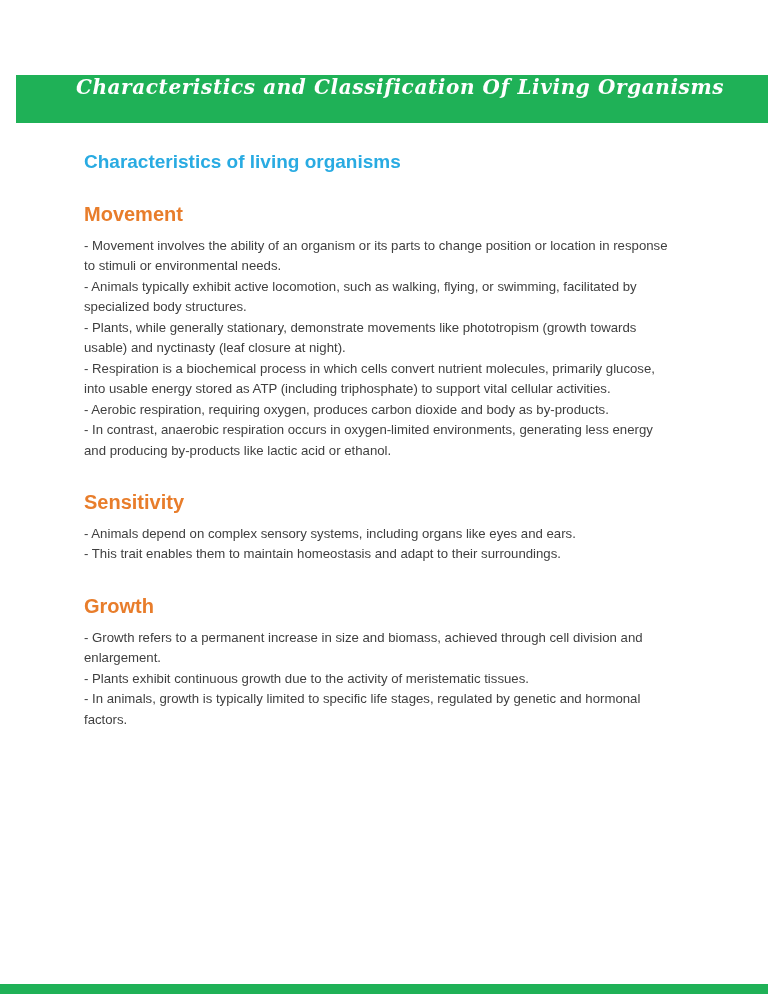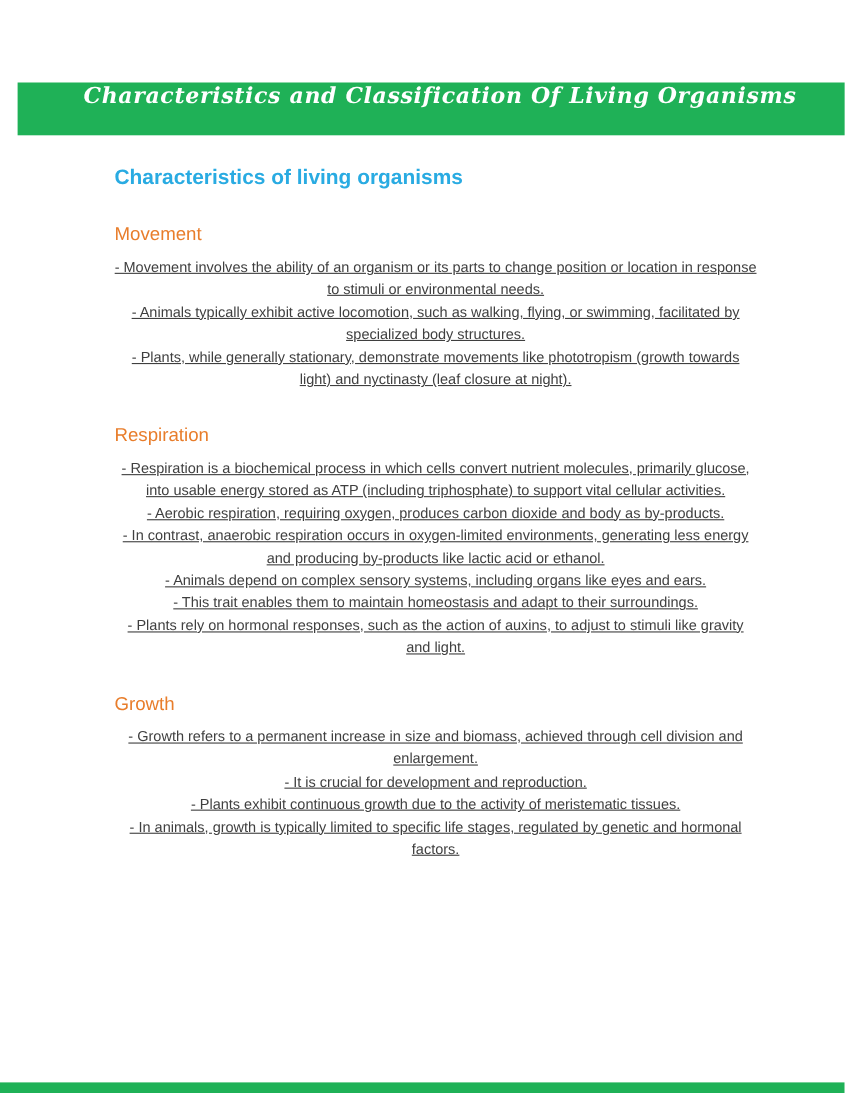--- a/index.html
+++ b/index.html
@@ -33,42 +33,41 @@
     font-family: "DejaVu Serif", serif;
     font-style: italic;
     font-weight: bold;
     font-size: 20px;
     letter-spacing: 0.6px;
     white-space: nowrap;
   }
   .content {
     position: absolute;
     top: 123px;
-    left: 104px;
+    left: 84px;
     width: 584px;
   }
   .page-title {
     color: var(--blue, #29abe2);
     font-size: 19px;
     font-weight: bold;
     margin: 28px 0 0 0;
   }
   .section-title {
     color: var(--orange, #e87d2b);
-    font-size: 17px;
-    font-weight: 400;
+    font-size: 20px;
+    font-weight: 700;
     margin: 30px 0 10px 0;
   }
   .section-body p {
     margin: 0;
     color: #3f3f3f;
     font-size: 13.2px;
     line-height: 1.55;
-    text-align: center;
-    text-decoration: underline;
+    text-align: left;
   }
   .footer-bar {
     position: absolute;
     left: 0;
     bottom: 0;
     width: 768px;
     height: 10px;
     background: var(--green, #1fb157);
   }
 </style>
@@ -83,46 +82,44 @@
 
   <div class="content">
 
     <h1 class="page-title">Characteristics of living organisms</h1>
 
     <section>
       <h2 class="section-title">Movement</h2>
       <div class="section-body">
         <p>- Movement involves the ability of an organism or its parts to change position or location in response to stimuli or environmental needs.</p>
         <p>- Animals typically exhibit active locomotion, such as walking, flying, or swimming, facilitated by specialized body structures.</p>
-        <p>- Plants, while generally stationary, demonstrate movements like phototropism (growth towards light) and nyctinasty (leaf closure at night).</p>
+        <p>- Plants, while generally stationary, demonstrate movements like phototropism (growth towards usable) and nyctinasty (leaf closure at night).</p>
       </div>
     </section>
 
     <section>
-      <h2 class="section-title">Respiration</h2>
       <div class="section-body">
         <p>- Respiration is a biochemical process in which cells convert nutrient molecules, primarily glucose, into usable energy stored as ATP (including triphosphate) to support vital cellular activities.</p>
         <p>- Aerobic respiration, requiring oxygen, produces carbon dioxide and body as by-products.</p>
         <p>- In contrast, anaerobic respiration occurs in oxygen-limited environments, generating less energy and producing by-products like lactic acid or ethanol.</p>
       </div>
     </section>
 
     <section>
+      <h2 class="section-title">Sensitivity</h2>
       <div class="section-body">
         <p>- Animals depend on complex sensory systems, including organs like eyes and ears.</p>
         <p>- This trait enables them to maintain homeostasis and adapt to their surroundings.</p>
-        <p>- Plants rely on hormonal responses, such as the action of auxins, to adjust to stimuli like gravity and light.</p>
       </div>
     </section>
 
     <section>
       <h2 class="section-title">Growth</h2>
       <div class="section-body">
         <p>- Growth refers to a permanent increase in size and biomass, achieved through cell division and enlargement.</p>
-        <p>- It is crucial for development and reproduction.</p>
         <p>- Plants exhibit continuous growth due to the activity of meristematic tissues.</p>
         <p>- In animals, growth is typically limited to specific life stages, regulated by genetic and hormonal factors.</p>
       </div>
     </section>
 
   </div>
 
   <div class="footer-bar"></div>
 
 </div>

